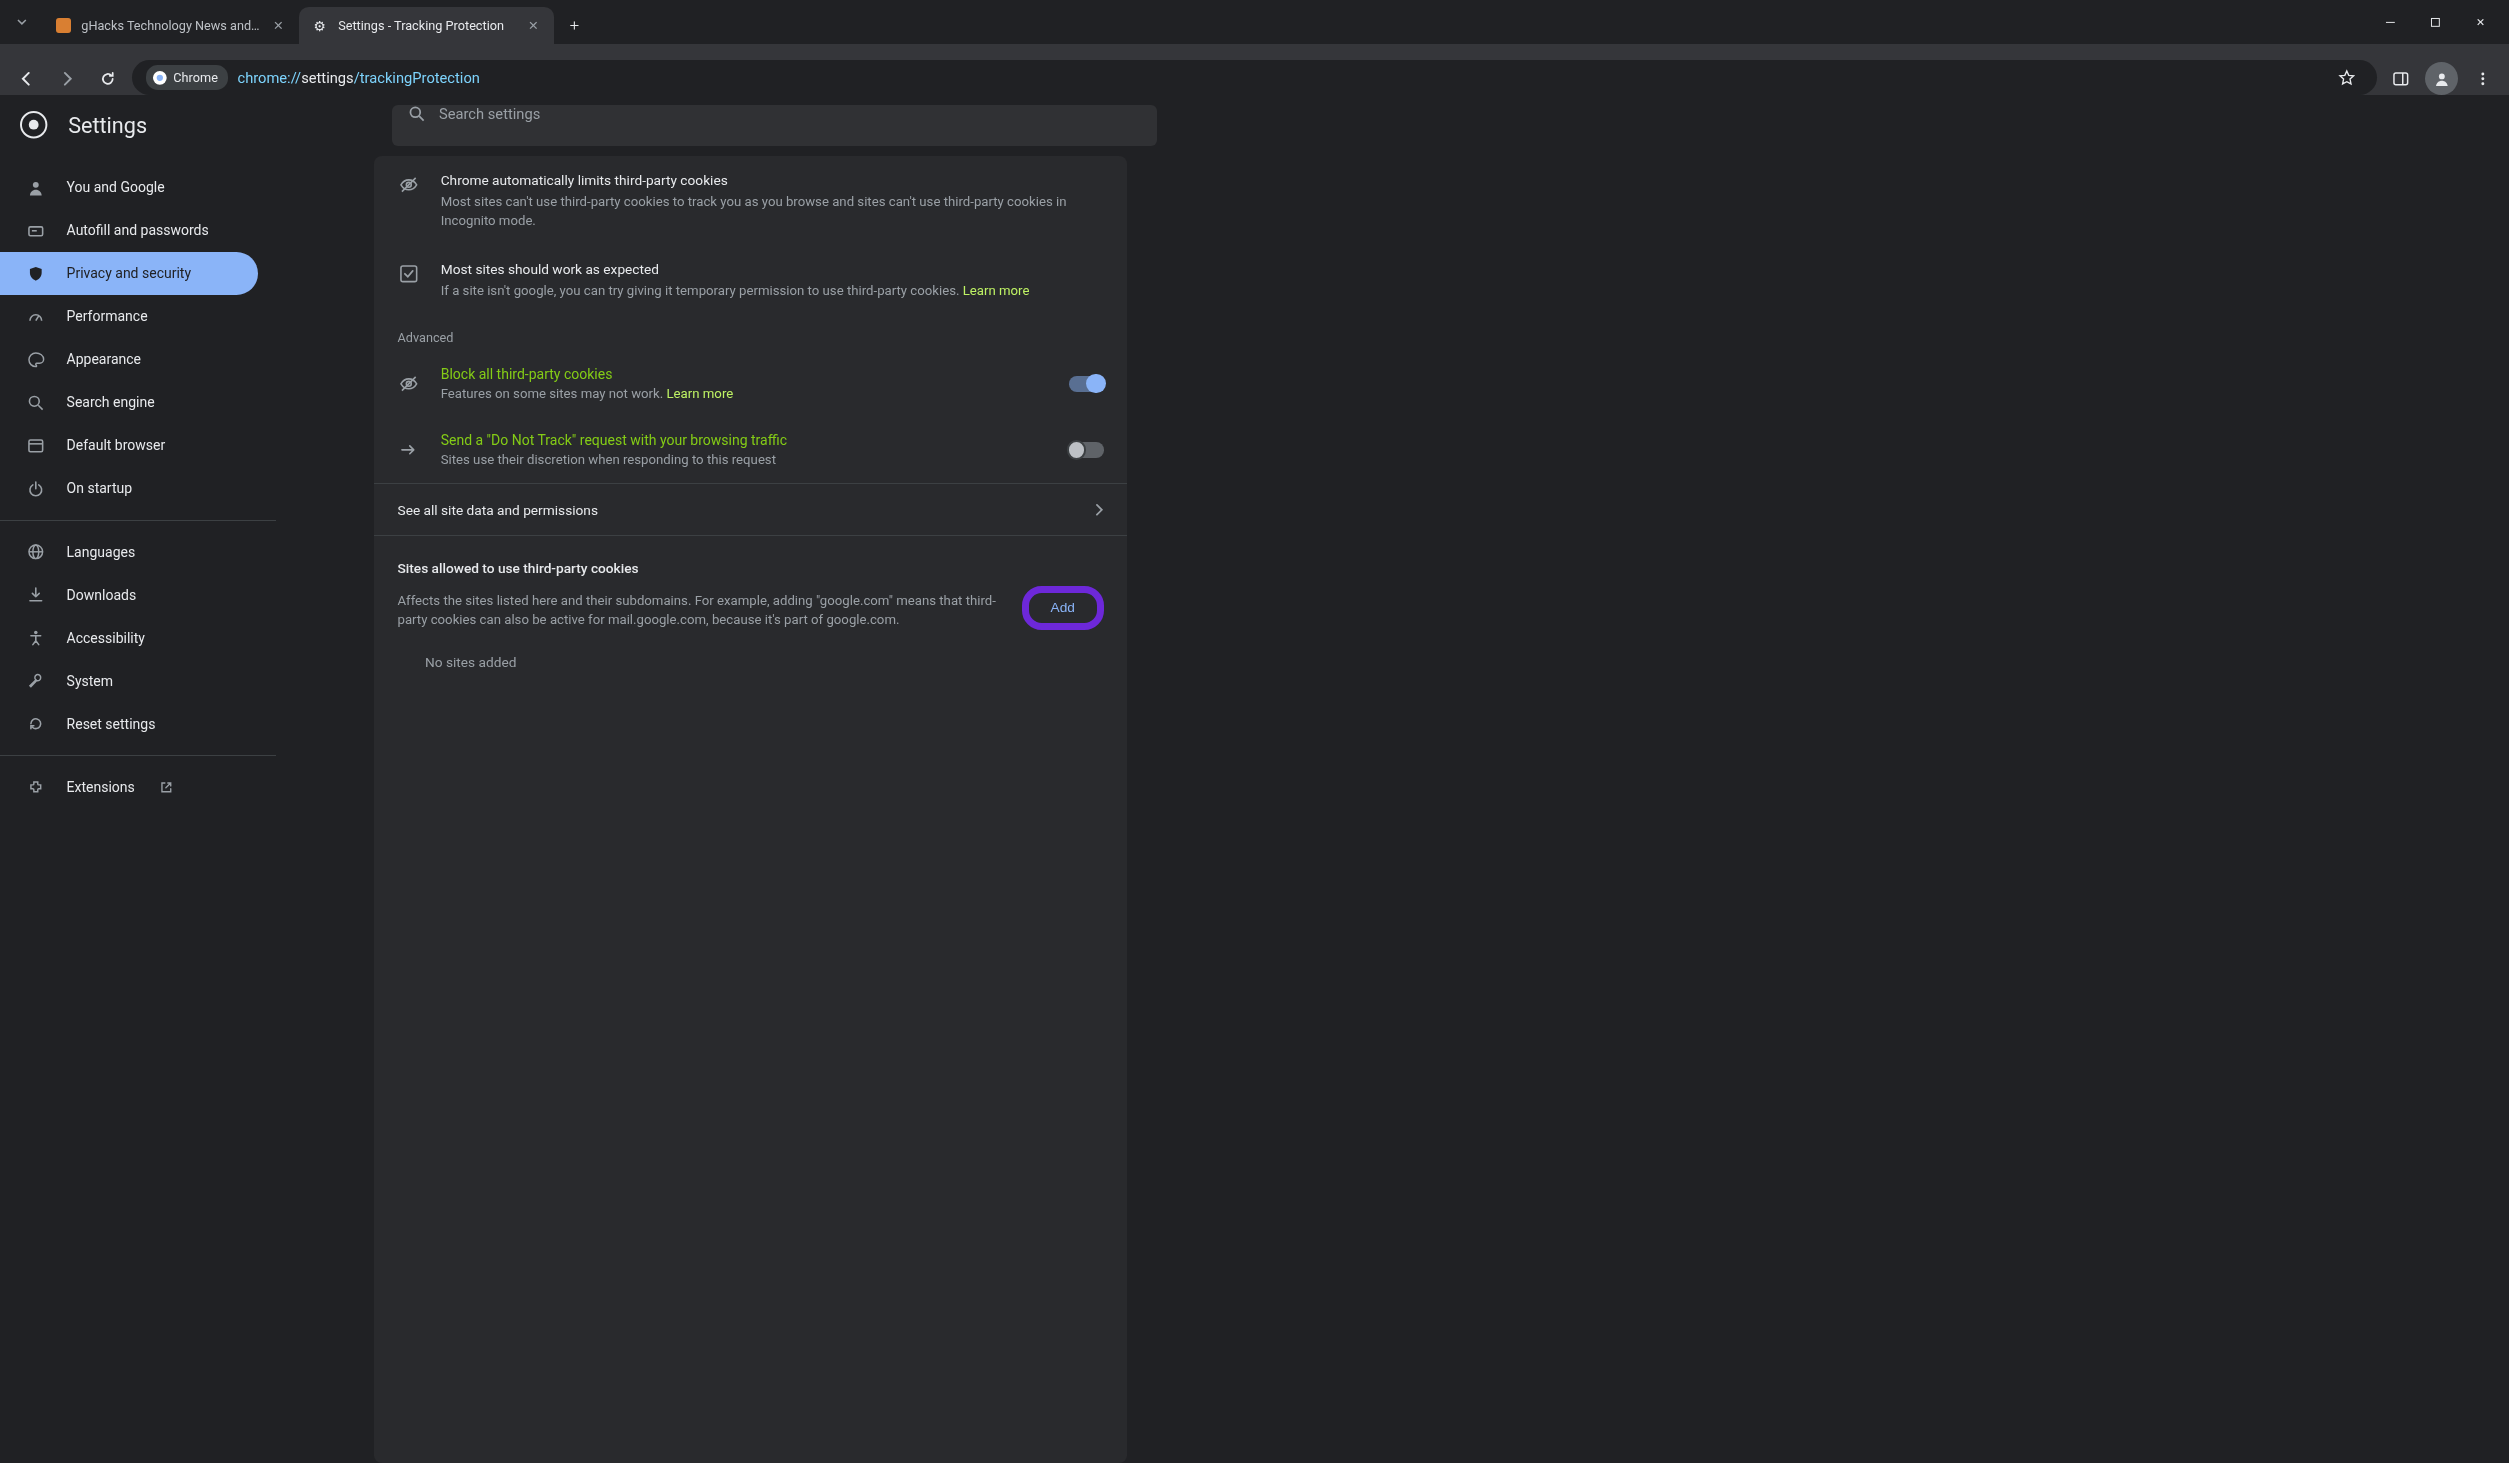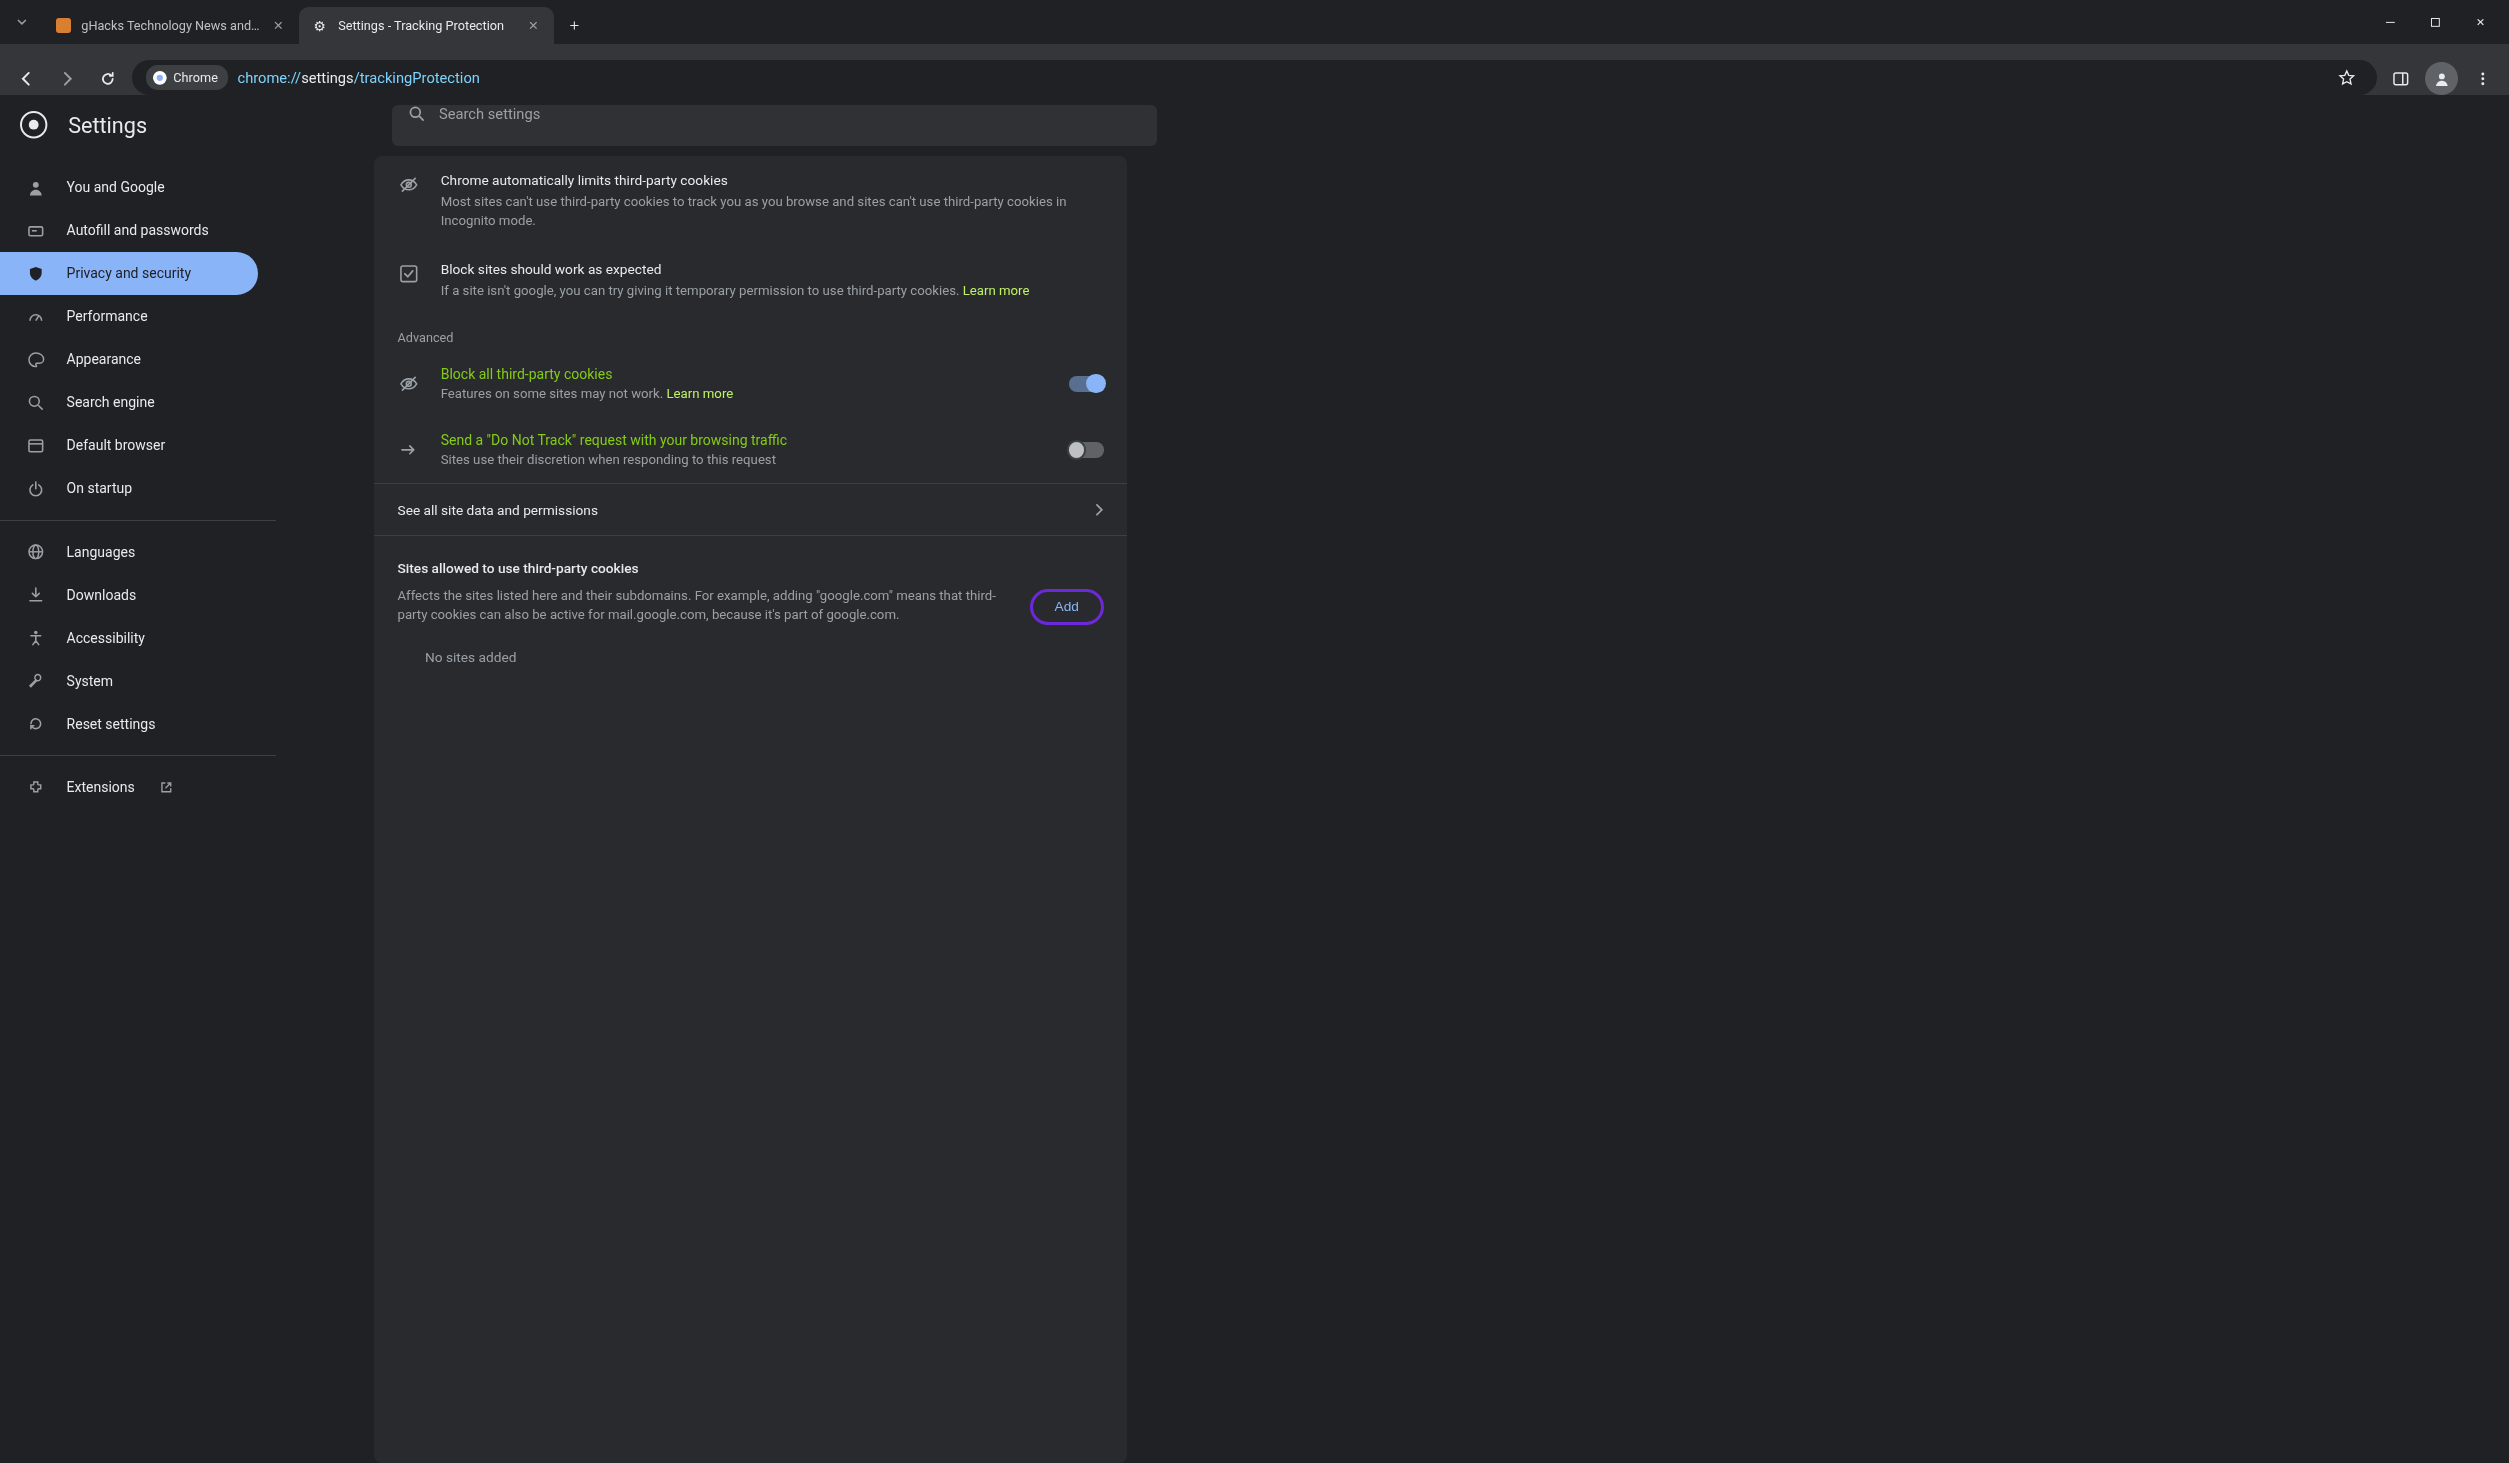--- a/index.html
+++ b/index.html
@@ -253,21 +253,21 @@
     font-weight: 500;
   }
   .section-desc {
     font-size: 13.2px; color: #9aa0a6;
     padding: 2px 23.5px 0; line-height: 1.5;
     display: flex; align-items: flex-end; gap: 7px;
   }
   .section-desc .desc-text { flex: 1; }
   .pill-btn {
     color: #8ab4f8;
-    border: 3px solid #6d28d9;
+    border: 7px solid #6d28d9;
     border-radius: 19.6px;
     padding: 7.8px 21.6px;
     font-size: 13.7px;
     background: transparent;
     flex-shrink: 0;
   }
   .empty {
     padding: 23.5px 23.5px 0 51px;
     font-size: 13.7px; color: #9aa0a6;
   }
@@ -547,21 +547,21 @@
         </div>
 
         <div class="row">
           <div class="lead-icon">
             <svg width="21.6" height="21.6" viewBox="0 0 22 22">
                 <rect x="3" y="3" width="16" height="16" rx="2" stroke="currentColor" fill="none" stroke-width="1.6"></rect>
                 <path d="M7 11l3 3 5-6" stroke="currentColor" fill="none" stroke-width="1.8" stroke-linecap="round"></path>
               </svg>
           </div>
           <div class="texts">
-            <div class="heading">Block sites should work as expected</div>
+            <div class="heading">Most sites should work as expected</div>
             <div class="sub">
               <span>If a site isn't google, you can try giving it temporary permission to use third-party cookies. </span><a class="link">Learn more</a>
             </div>
           </div>
         </div>
 
         <div class="section-label">Advanced</div>
 
         <div class="toggle-row">
           <div class="lead-icon">

